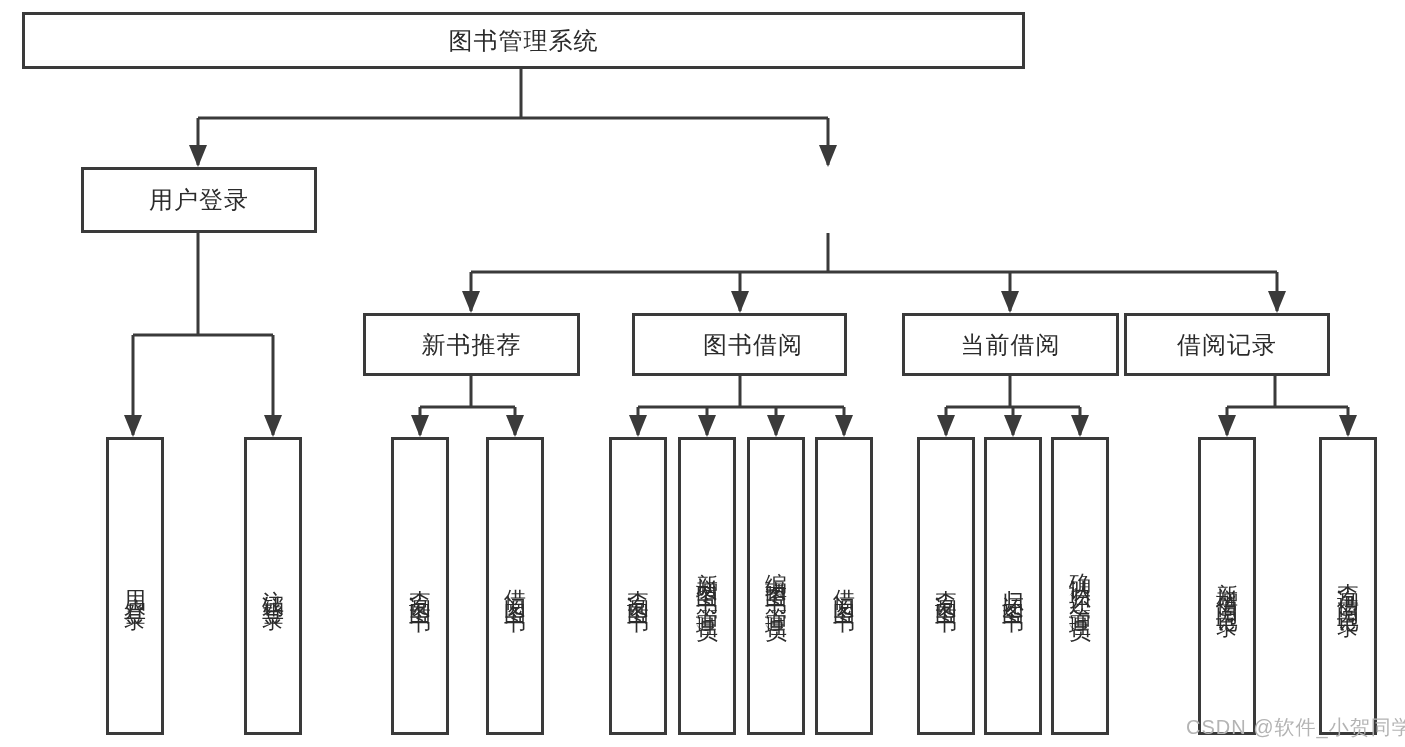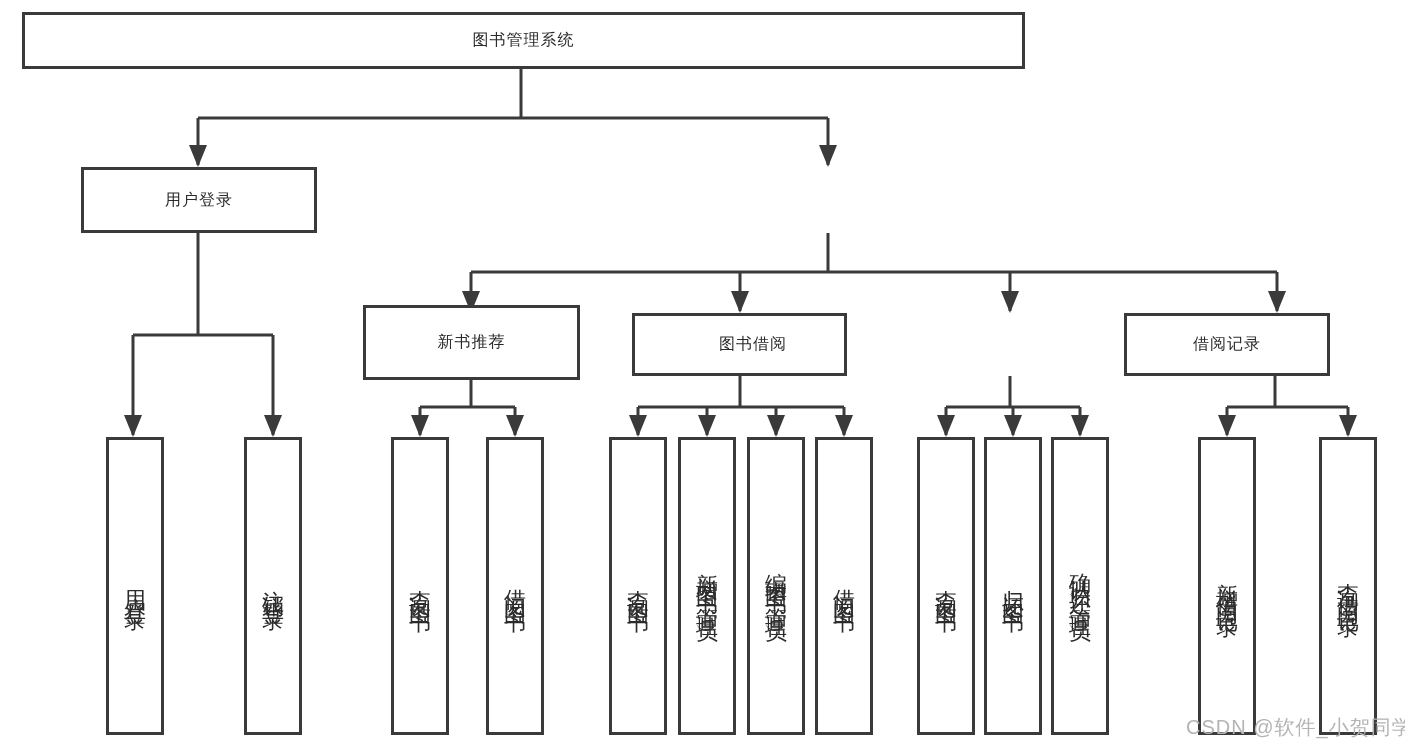--- a/index.html
+++ b/index.html
@@ -21,36 +21,36 @@
   .node{
     position:absolute;
     box-sizing:border-box;
     border:3px solid var(--line);
     background:#fff;
     display:flex;
     align-items:center;
     justify-content:center;
     z-index:2;
   }
-  .hnode{font-size:16px;letter-spacing:1px;white-space:nowrap;}
+  .hnode{font-size:24px;letter-spacing:1px;white-space:nowrap;}
   .vnode{width:58px;top:437px;height:298px;}
   .vnode .vtext{
     writing-mode:vertical-rl;
     font-size:22px;
     line-height:1;
     letter-spacing:7px;
     white-space:nowrap;
   }
   
   .n-root{left:22px;top:12px;width:1003px;height:57px;}
   
   .n-l2-0{left:81px;top:167px;width:236px;height:66px;}
   .n-l2-1{left:712px;top:167px;width:233px;height:66px;}
   
-  .n-l3-0{left:363px;top:305px;width:217px;height:75px;}
+  .n-l3-0{left:363px;top:313px;width:217px;height:63px;}
   .n-l3-1{left:632px;top:313px;width:215px;height:63px;padding-left:27px;}
   .n-l3-2{left:902px;top:313px;width:217px;height:63px;}
   .n-l3-3{left:1124px;top:313px;width:206px;height:63px;}
   
   .n-leaf-0{left:106px;}
   .n-leaf-1{left:244px;}
   .n-leaf-2{left:391px;}
   .n-leaf-3{left:486px;}
   .n-leaf-4{left:609px;}
   .n-leaf-5{left:678px;}
@@ -126,20 +126,23 @@
   <div class="node hnode n-l2-0">
     <span>用户登录</span>
   </div>
 
   <div class="node hnode n-l3-0">
     <span>新书推荐</span>
   </div>
   <div class="node hnode n-l3-1">
     <span>图书借阅</span>
   </div>
+  <div class="node hnode n-l3-2">
+    <span>当前借阅</span>
+  </div>
   <div class="node hnode n-l3-3">
     <span>借阅记录</span>
   </div>
 
   <div class="node vnode n-leaf-0">
     <span class="vtext">用户登录</span>
   </div>
   <div class="node vnode n-leaf-1">
     <span class="vtext">注销登录</span>
   </div>

